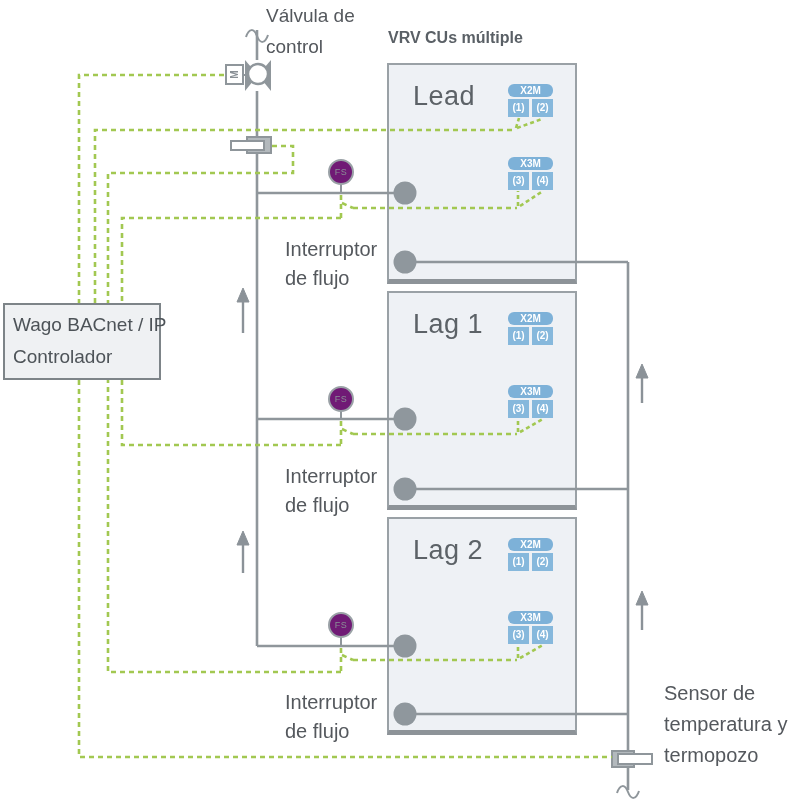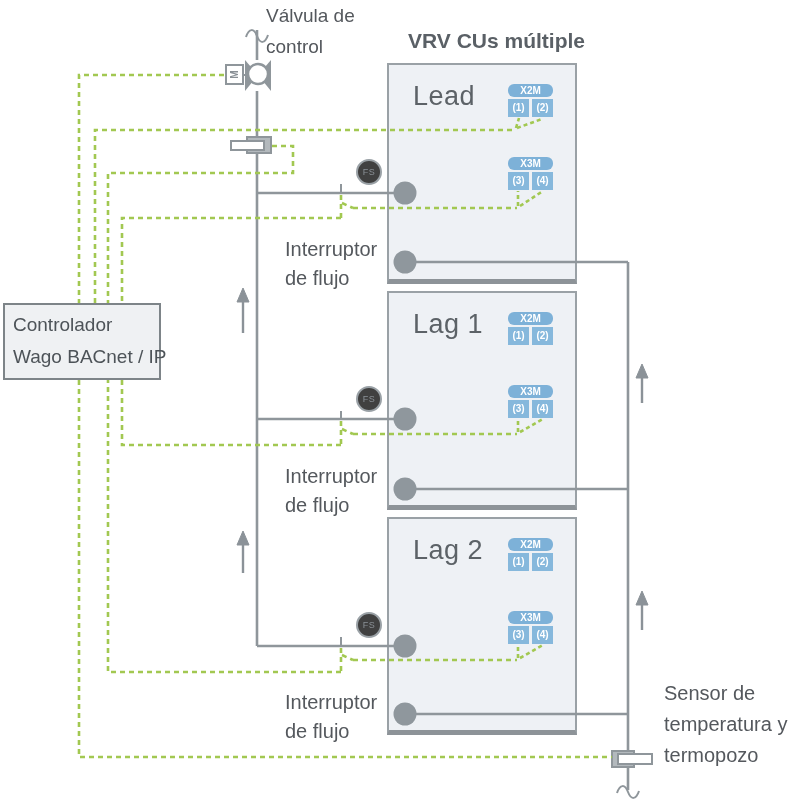--- a/index.html
+++ b/index.html
@@ -26,30 +26,29 @@
   }
   .tcell{
     position:absolute;top:15px;width:21px;height:18px;background:#86b8dc;
     color:#ffffff;font-size:10px;font-weight:bold;text-align:center;line-height:18px;
   }
   .tcell.c1{left:0;}
   .tcell.c2{left:24px;}
   
   .fs{
     position:absolute;left:328px;width:26px;height:26px;border-radius:50%;
-    border:2px solid #9aa1a6;background:#404040;box-sizing:border-box;
+    border:2px solid #9aa1a6;background:#701a75;box-sizing:border-box;
     font-size:9px;color:#8a9096;text-align:center;line-height:22px;letter-spacing:0.5px;
     z-index:10;
-    margin-left:28px;
   }
   
   .lbl{position:absolute;font-size:19px;line-height:31px;color:#54585d;z-index:10;white-space:nowrap;}
   .flow-lbl{position:absolute;left:285px;font-size:20px;line-height:29px;color:#54585d;z-index:10;white-space:nowrap;}
   .diagram-title{
-    position:absolute;left:408px;top:29px;font-size:21px;font-weight:bold;color:#5a6066;
+    position:absolute;left:388px;top:29px;font-size:16px;font-weight:bold;color:#5a6066;
     z-index:10;white-space:nowrap;
   }
   
   .controller{
     position:absolute;left:3px;top:303px;width:158px;height:77px;box-sizing:border-box;
     background:#eff1f3;border:2px solid #7d8488;z-index:6;
   }
   .controller div{padding-left:8px;font-size:19px;line-height:32px;color:#4d5358;white-space:nowrap;}
   .controller div:first-child{padding-top:4px;}
   
@@ -244,22 +243,22 @@
   <div class="flow-lbl" style="top:462px;">
     <div>Interruptor</div>
     <div>de flujo</div>
   </div>
   <div class="flow-lbl" style="top:688px;">
     <div>Interruptor</div>
     <div>de flujo</div>
   </div>
 
   <div class="controller">
+    <div>Wago BACnet / IP</div>
     <div>Controlador</div>
-    <div>Wago BACnet / IP</div>
   </div>
 
   <div class="lbl" style="left:664px;top:678px;font-size:20px;">
     <div>Sensor de</div>
     <div>temperatura y</div>
     <div>termopozo</div>
   </div>
 
 </div>
 

